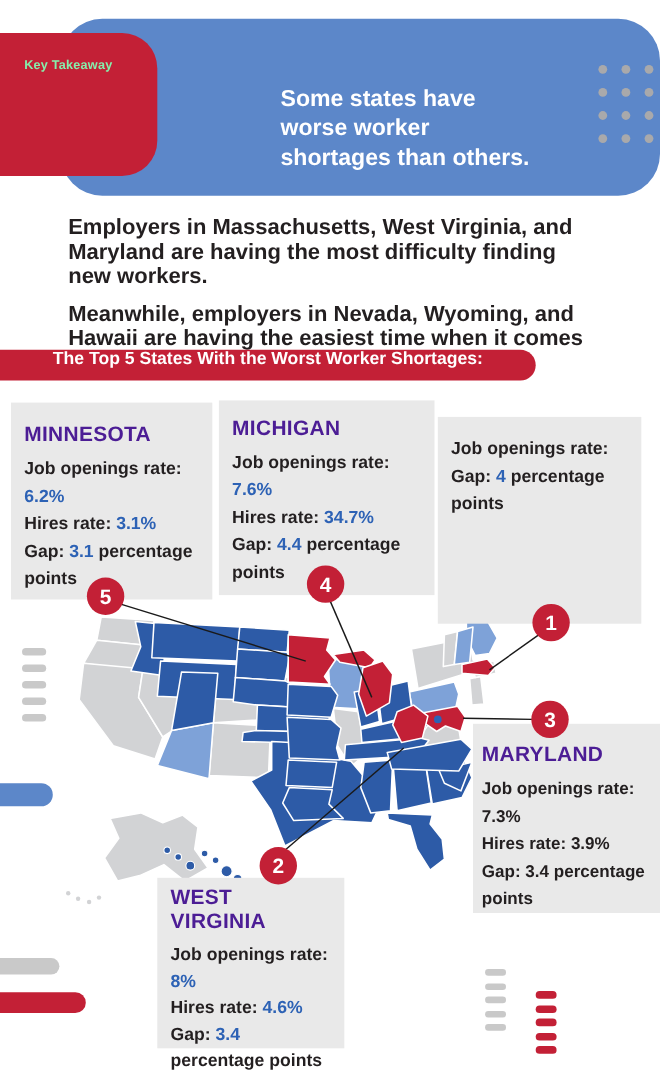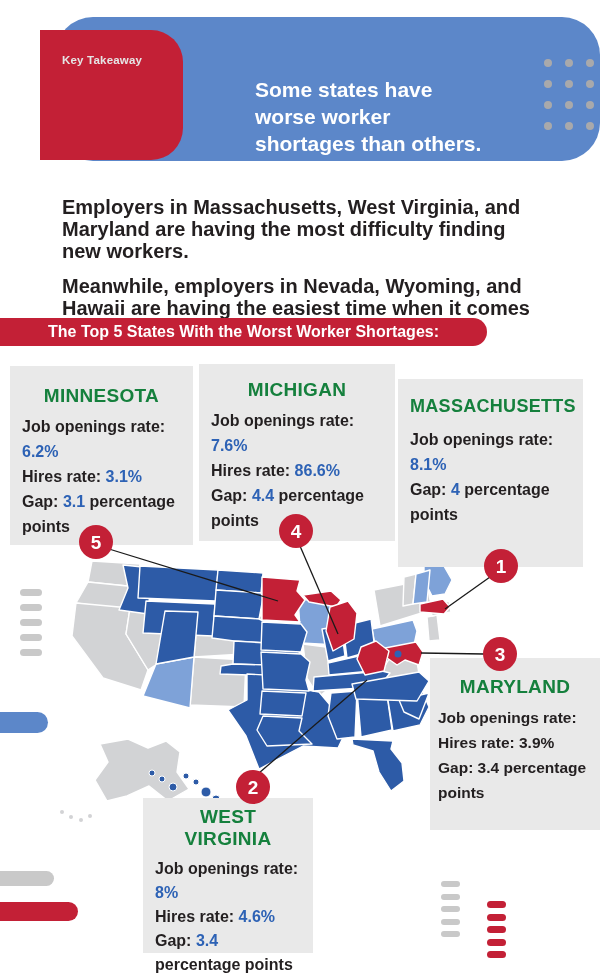--- a/index.html
+++ b/index.html
@@ -4,50 +4,50 @@
 <style>
   * { box-sizing: border-box; margin: 0; padding: 0; }
   html,body { background:#fff; }
   .page {
     position: relative; width: 600px; height: 979px; overflow: hidden;
     background: #fff; font-family: "Liberation Sans", sans-serif; font-weight: 700;
     color: #231f20;
   }
   
   .header-blue {
-    position: absolute; left: 55px; top: 17px; width: 545px; height: 144px;
+    position: absolute; left: 55px; top: 17px; width: 545px; height: 161px;
     background: #5c87c9; border-radius: 38px;
   }
   .key-box {
     position: absolute; left: 0; top: 30px; width: 143px; height: 130px;
-    background: #c32036; border-radius: 0 32px 32px 0; color: #e5e5e5; margin-left: 40px;
+    background: #c32036; border-radius: 0 32px 32px 0; color: #86efac;
   }
   .kicker { margin: 24px 0 0 22px; font-size: 11.5px; letter-spacing: .2px; }
   .keynum { margin: 2px 0 0 26px; font-size: 47px; letter-spacing: 1px; }
   .header-title {
     position: absolute; left: 200px; top: 59px; width: 310px;
     color: #fff; font-size: 21px; line-height: 27px; white-space: pre-line;
   }
   .dotgrid {
     position: absolute; left: 544px; top: 59px;
     display: grid; grid-template-columns: repeat(3, 8px); gap: 13px;
   }
   .dot { width: 8px; height: 8px; border-radius: 50%; background: #a9a9ab; }
   
   .intro { position: absolute; left: 62px; top: 196px; width: 478px; font-size: 20px; line-height: 22px; }
   .intro p { margin-bottom: 13px; }
   
   .banner {
     position: absolute; left: 0; top: 318px; width: 487px; height: 28px;
     background: #c32036; border-radius: 0 14px 14px 0; color: #fff; font-size: 16px;
-    display: flex; align-items: center; justify-content: center; z-index: 2;
+    display: flex; justify-content: center; z-index: 2;
   }
   
   .sbox { position: absolute; background: #e9e9e9; z-index: 2; }
-  .sbox-title { color: #15803d; text-align: center; font-size: 19px; letter-spacing: .3px; margin-bottom: 7px; }
+  .sbox-title { color: #4c1d95; font-size: 19px; letter-spacing: .3px; margin-bottom: 7px; }
   .ln { font-size: 16px; line-height: 25px; }
   .v { color: #2d62b5; }
   .b-minnesota     { left: 10px;  top: 366px; width: 183px; height: 179px; padding: 19px 12px 0; }
   .b-michigan      { left: 199px; top: 364px; width: 196px; height: 177px; padding: 15px 12px 0; }
   .b-massachusetts { left: 398px; top: 379px; width: 185px; height: 188px; padding: 17px 12px 0; }
   .b-massachusetts .sbox-title { font-size: 18px; margin-bottom: 10px; }
   .b-maryland      { left: 430px; top: 658px; width: 170px; height: 172px; padding: 18px 8px 0; z-index: 2; }
   .b-maryland .ln  { font-size: 15.5px; }
   .b-westvirginia  { left: 143px; top: 798px; width: 170px; height: 155px; padding: 8px 12px 0; z-index: 2; }
   .b-westvirginia .ln { line-height: 24px; }
@@ -101,32 +101,31 @@
       <div class="sbox-title">MINNESOTA</div>
       <div class="ln"><span>Job openings rate:</span></div>
       <div class="ln"><span class="v">6.2%</span></div>
       <div class="ln"><span>Hires rate: </span><span class="v">3.1%</span></div>
       <div class="ln"><span>Gap: </span><span class="v">3.1</span><span> percentage points</span></div>
     </div>
   <div class="sbox b-michigan">
       <div class="sbox-title">MICHIGAN</div>
       <div class="ln"><span>Job openings rate:</span></div>
       <div class="ln"><span class="v">7.6%</span></div>
-      <div class="ln"><span>Hires rate: </span><span class="v">86.6%</span></div>
+      <div class="ln"><span>Hires rate: </span><span class="v">34.7%</span></div>
       <div class="ln"><span>Gap: </span><span class="v">4.4</span><span> percentage points</span></div>
     </div>
   <div class="sbox b-massachusetts">
-      <div class="sbox-title">MASSACHUSETTS</div>
-      <div class="ln"><span>Job openings rate:</span></div>
-      <div class="ln"><span class="v">8.1%</span></div>
+      <div class="ln"><span>Job openings rate:</span></div>
       <div class="ln"><span>Gap: </span><span class="v">4</span><span> percentage points</span></div>
     </div>
   <div class="sbox b-maryland">
       <div class="sbox-title">MARYLAND</div>
       <div class="ln"><span>Job openings rate:</span></div>
+      <div class="ln"><span>7.3%</span></div>
       <div class="ln"><span>Hires rate: 3.9%</span></div>
       <div class="ln"><span>Gap: 3.4 percentage points</span></div>
     </div>
   <div class="sbox b-westvirginia">
       <div class="sbox-title">WEST VIRGINIA</div>
       <div class="ln"><span>Job openings rate:</span></div>
       <div class="ln"><span class="v">8%</span></div>
       <div class="ln"><span>Hires rate: </span><span class="v">4.6%</span></div>
       <div class="ln"><span>Gap: </span><span class="v">3.4</span><span> percentage points</span></div>
     </div>

